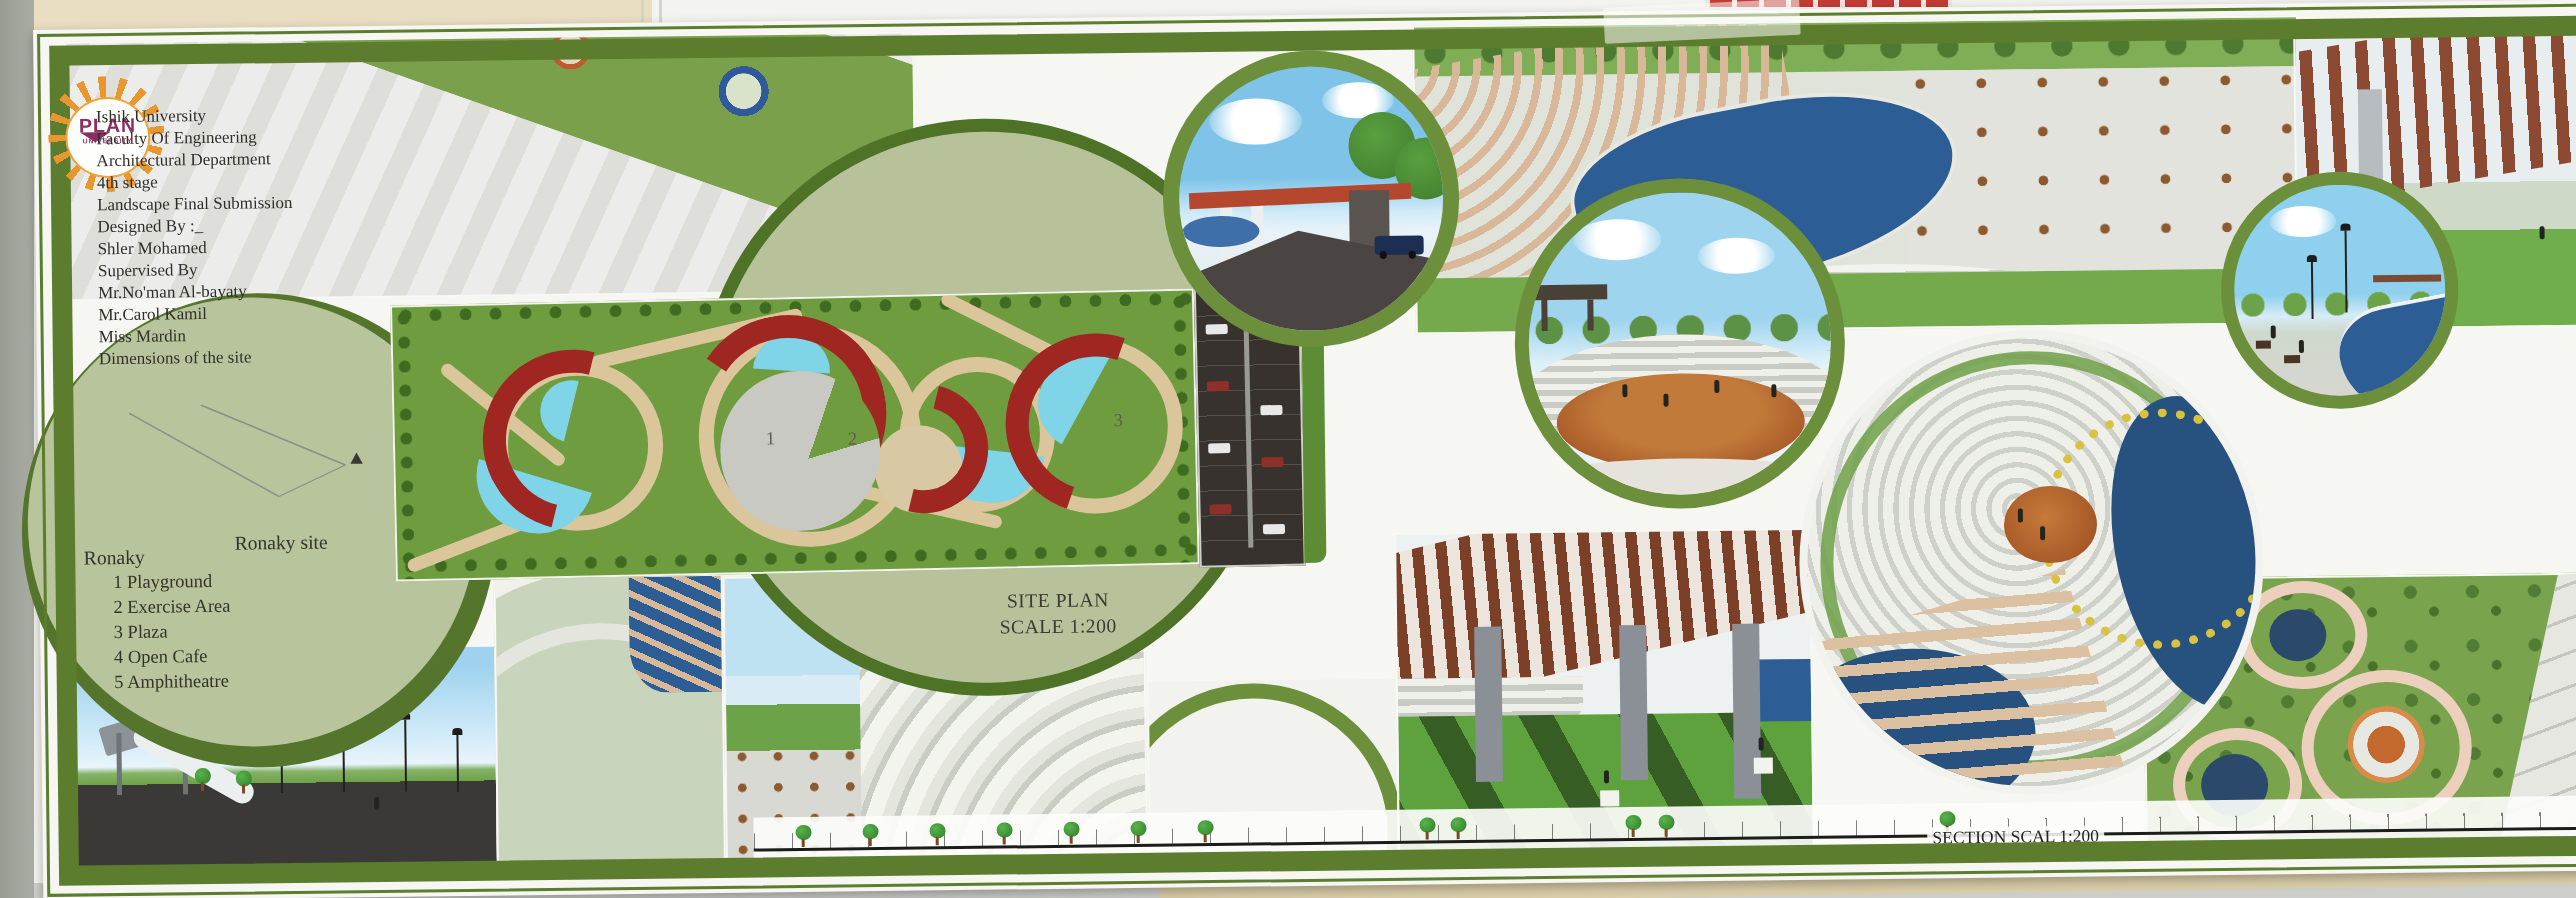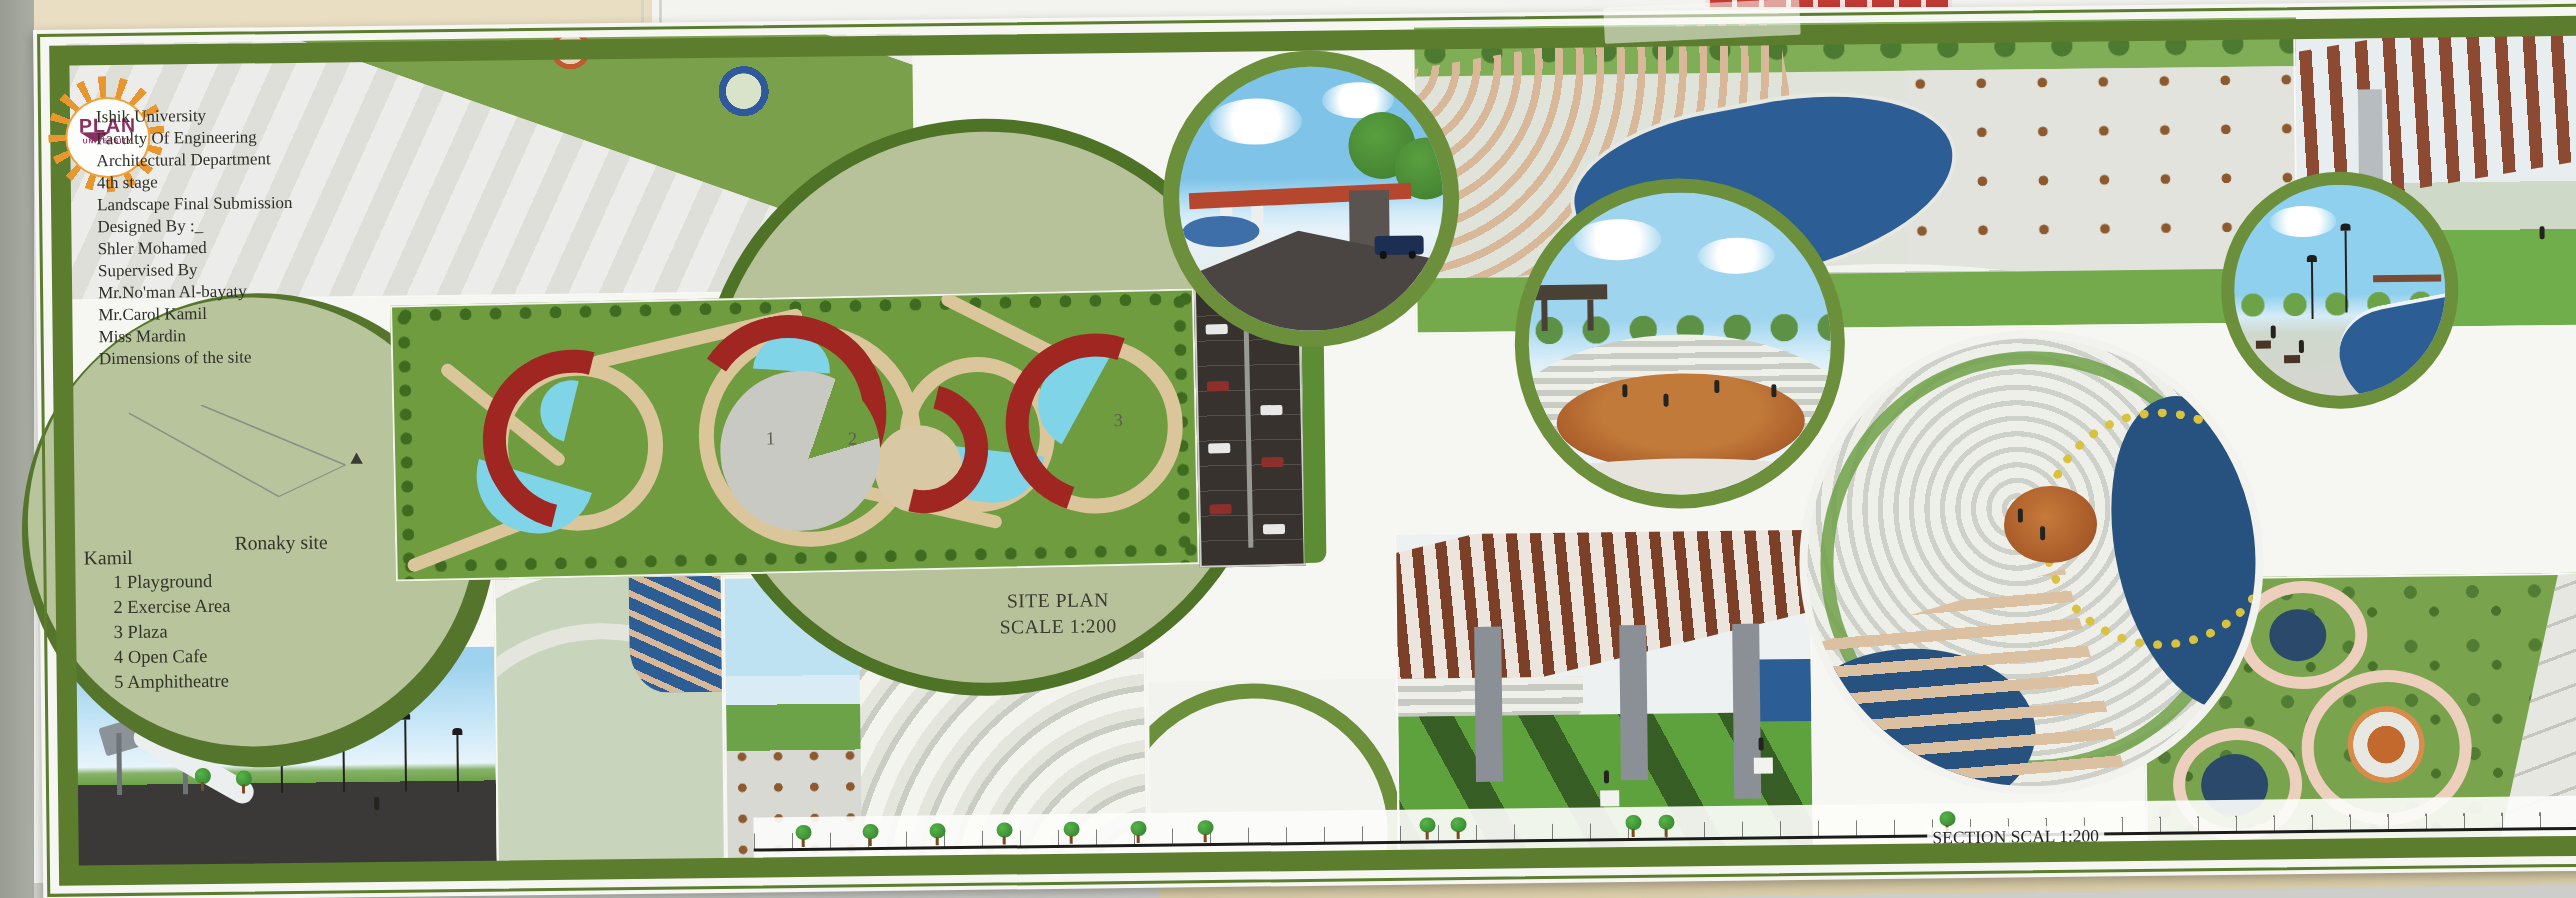--- a/index.html
+++ b/index.html
@@ -293,21 +293,21 @@
 
     <div class="a legend-circle">
       <div class="a lc-fill"></div>
       <svg class="a lc-sketch" viewBox="0 0 470 220">
         <polyline points="10,14 300,180" fill="none" stroke="#8b8f86" stroke-width="3"></polyline>
         <polyline points="150,0 430,120" fill="none" stroke="#8b8f86" stroke-width="3"></polyline>
         <polyline points="300,180 430,120" fill="none" stroke="#8b8f86" stroke-width="2"></polyline>
         <polygon points="452,96 464,118 440,118" fill="#3a3a32"></polygon>
       </svg>
       <div class="a lc-site">Ronaky site</div>
-      <div class="a lc-title">Kamil</div>
+      <div class="a lc-title">Ronaky</div>
       <div class="a lc-items">
         <div>1 Playground</div>
         <div>2 Exercise Area</div>
         <div>3 Plaza</div>
         <div>4 Open Cafe</div>
         <div>5 Amphitheatre</div>
       </div>
     </div>
 
     <div class="a section-strip">

